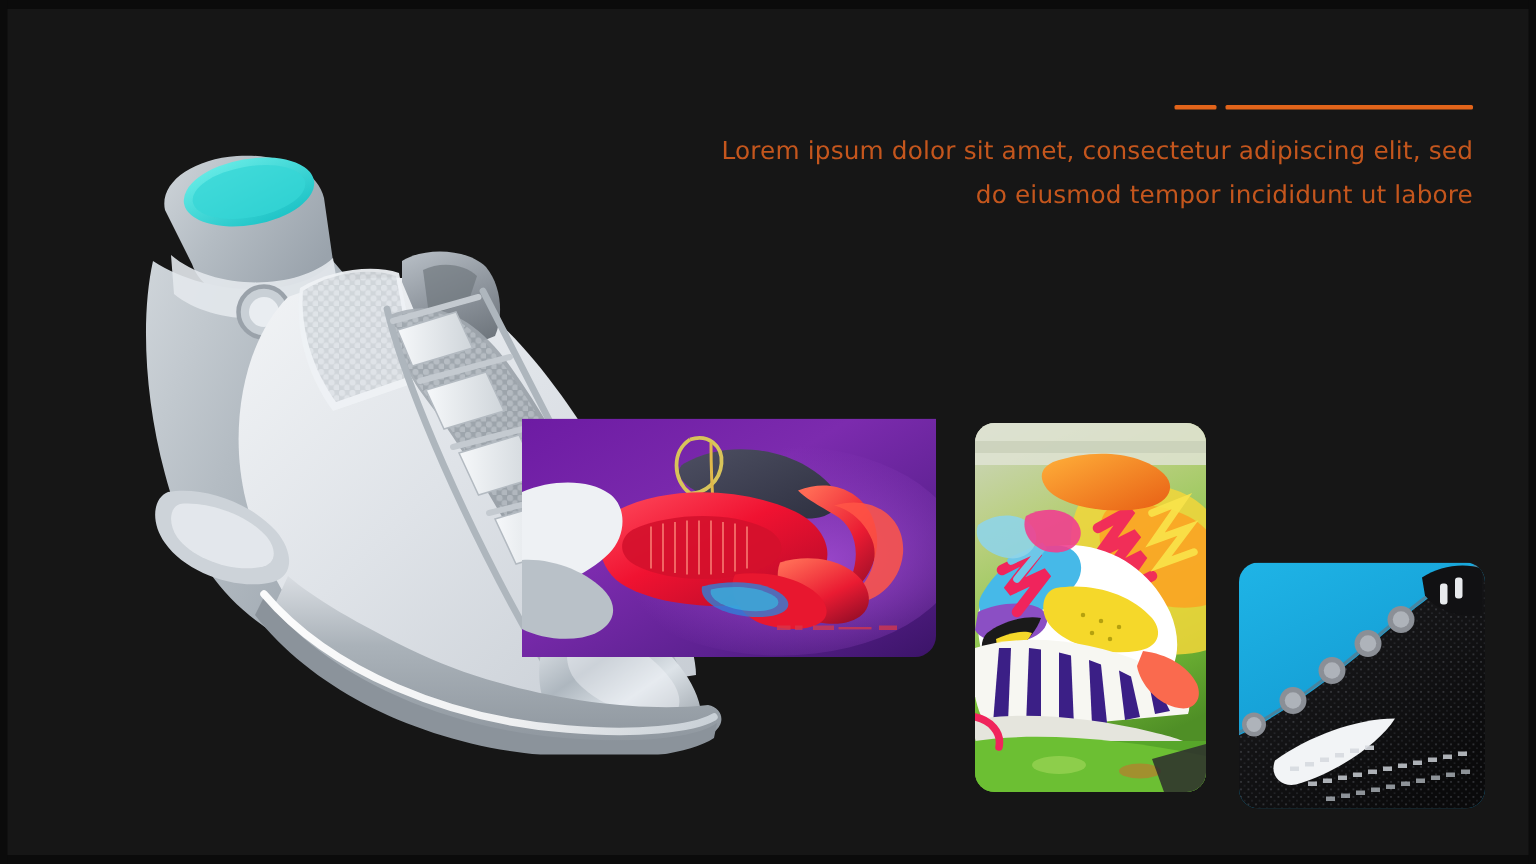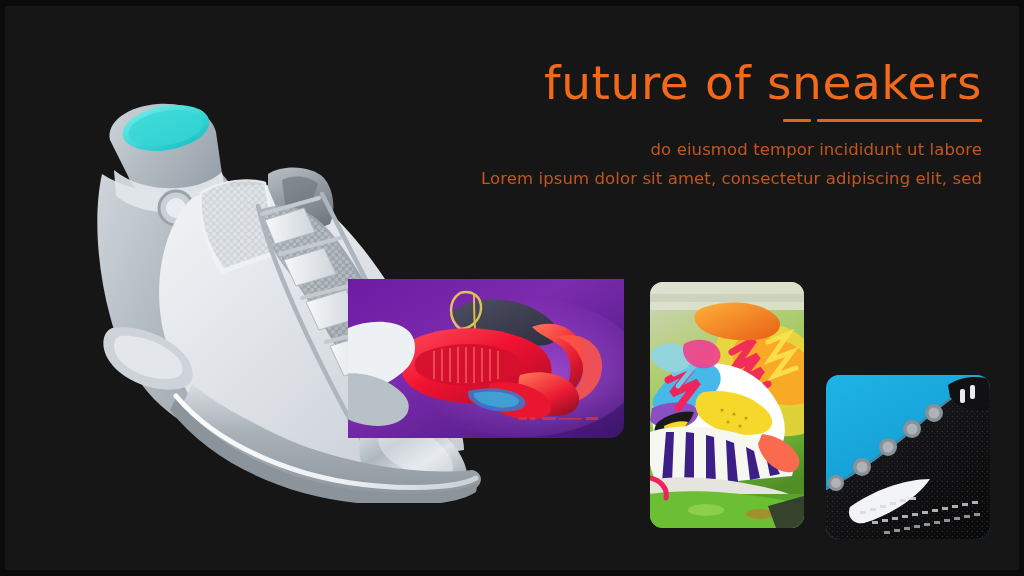--- a/index.html
+++ b/index.html
@@ -519,26 +519,25 @@
           <rect x="108" y="146" width="6" height="3"></rect>
         <rect x="118" y="144" width="6" height="3"></rect>
           <rect x="128" y="142" width="6" height="3"></rect>
         <rect x="138" y="140" width="6" height="3"></rect>
           <rect x="148" y="138" width="6" height="3"></rect>
       </g>
     </svg>
   </div>
 
   <div class="text-block">
-    <h1 class="headline">future of sneakers</h1>
 
     <div class="divider-row">
       <span class="divider-dash"></span>
       <span class="divider-line"></span>
     </div>
 
     <p class="subtitle">
+      <span class="sub-line">Lorem ipsum dolor sit amet, consectetur adipiscing elit, sed</span>
       <span class="sub-line">do eiusmod tempor incididunt ut labore</span>
-      <span class="sub-line">Lorem ipsum dolor sit amet, consectetur adipiscing elit, sed</span>
     </p>
   </div>
 
 </div>
 
 </body></html>

